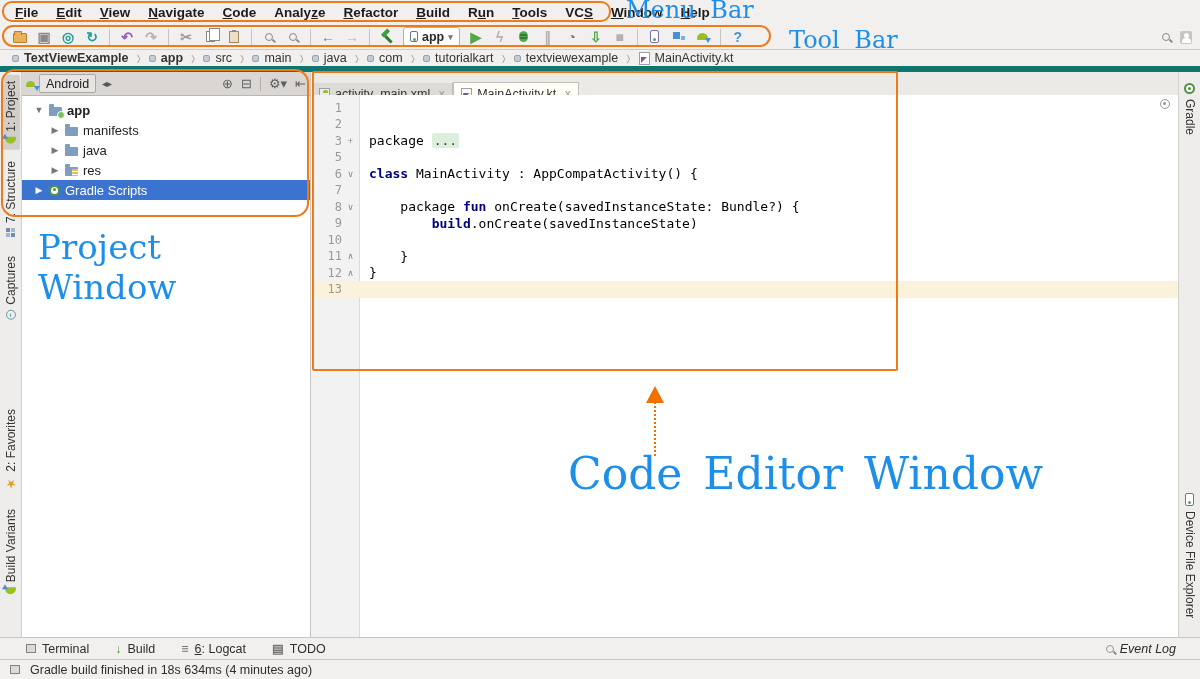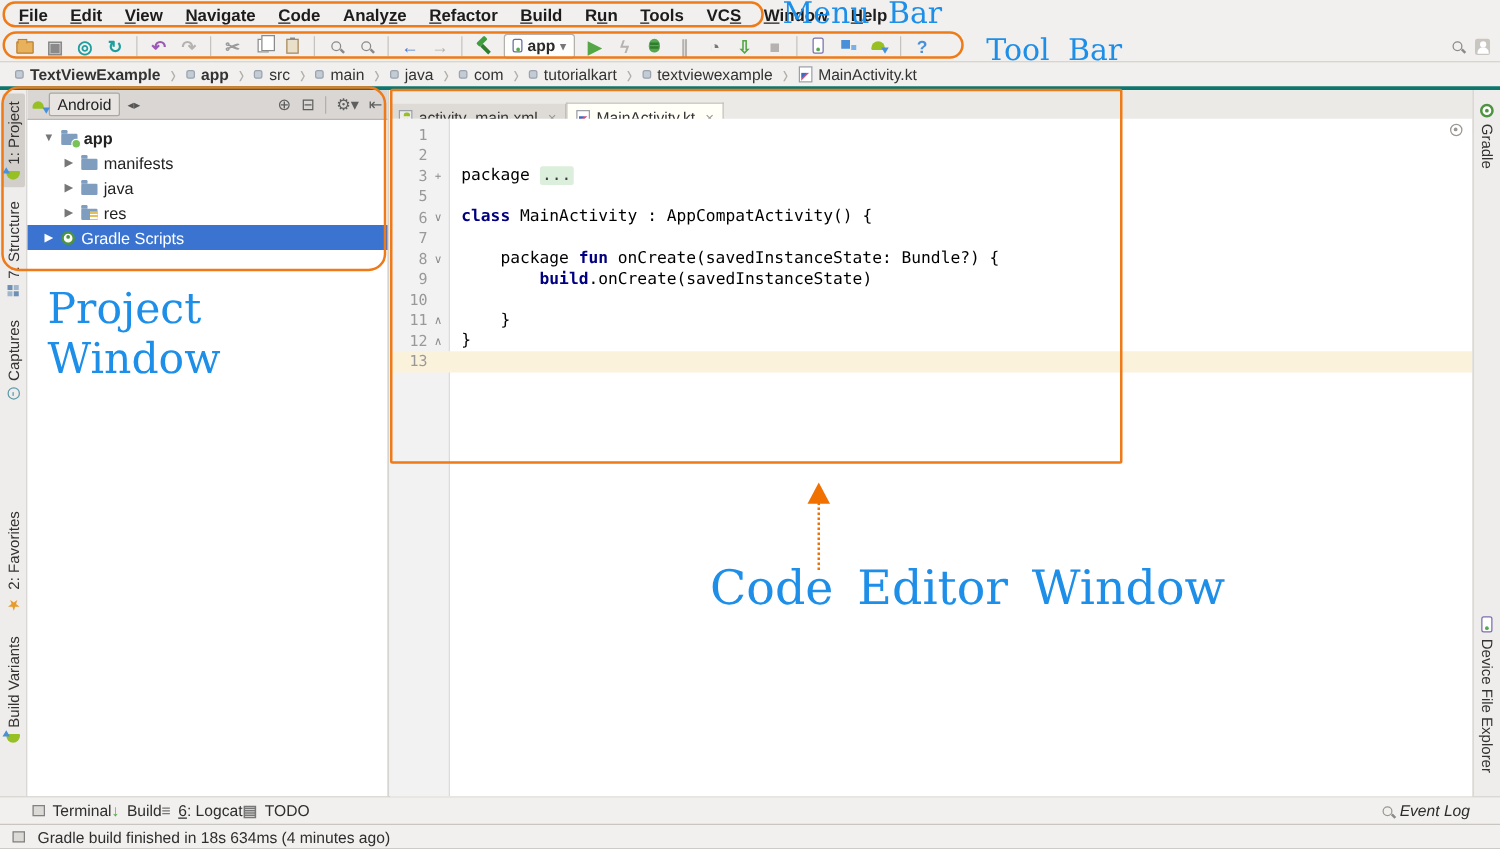--- a/index.html
+++ b/index.html
@@ -12,22 +12,22 @@
   .menu-item u{text-decoration:underline;}
   .toolbar{position:absolute;left:0;top:24px;width:1200px;height:26px;display:flex;align-items:center;
            padding-left:8px;box-sizing:border-box;border-bottom:1px solid #cfccc8;background:#f2f0ee;}
   .tb-btn{width:24px;height:20px;display:flex;align-items:center;justify-content:center;flex:0 0 auto;}
   .tb-glyph{font-size:14px;line-height:1;font-weight:700;}
   .tb-div{width:1px;height:16px;background:#c6c3bf;margin:0 5px;flex:0 0 auto;}
   .tb-right{position:absolute;right:8px;top:0;height:26px;display:flex;align-items:center;gap:10px;}
   .run-chip{display:flex;align-items:center;gap:4px;background:#fdfdfc;border:1px solid #b4b1ad;
             border-radius:3px;height:18px;padding:0 6px;margin:0 4px;font-size:12.5px;font-weight:700;}
   .run-chip .caret{font-size:9px;color:#777;}
-  .crumbs{position:absolute;left:0;top:50px;width:1200px;height:22px;display:flex;align-items:center;
-          padding-left:10px;box-sizing:border-box;border-bottom:3px solid #0f766e;background:#f2f0ee;}
+  .crumbs{position:absolute;left:0;top:50px;width:1200px;height:22px;display:flex;
+          padding-left:10px;box-sizing:border-box;border-bottom:6px solid #0f766e;background:#f2f0ee;}
   .crumb{display:flex;align-items:center;gap:5px;font-size:12.5px;color:#333;padding:0 2px;white-space:nowrap;}
   .crumb.bold{font-weight:700;}
   .crumb-sep{color:#b3b0ac;font-size:13px;padding:0 6px;transform:scaleY(1.6);}
   .crumb-dot{width:7px;height:7px;border-radius:2px;background:#c3cbd4;border:1px solid #9aa4ae;box-sizing:border-box;}
   
   .main{position:absolute;left:0;top:72px;width:1200px;height:566px;border-bottom:1px solid #c9c6c2;box-sizing:border-box;}
   .lstrip{position:absolute;left:0;top:0;width:22px;height:100%;background:#efedeb;border-right:1px solid #d4d1cd;box-sizing:border-box;display:flex;flex-direction:column;align-items:center;}
   .rstrip{position:absolute;right:0;top:0;width:22px;height:100%;background:#efedeb;border-left:1px solid #d4d1cd;box-sizing:border-box;display:flex;flex-direction:column;align-items:center;}
   .vtab{writing-mode:vertical-rl;transform:rotate(180deg);display:flex;align-items:center;gap:5px;
         font-size:12px;color:#333;padding:6px 2px;border-radius:2px;}
@@ -61,21 +61,21 @@
   .crow.caret{background:#fbf2dc;}
   .gnum{width:30px;text-align:right;font-family:"DejaVu Sans Mono",monospace;font-size:12px;color:#999;flex:0 0 auto;}
   .gfold{width:17px;text-align:center;font-size:9px;color:#8a8a8a;flex:0 0 auto;}
   .ctext{white-space:pre;font-family:"DejaVu Sans Mono",monospace;font-size:13px;color:#000;padding-left:10px;}
   .tk-kw{color:#000080;font-weight:700;}
   .tk-fold{background:#dcefdc;color:#3a3a3a;border-radius:2px;padding:0 2px;}
   .insp{position:absolute;right:8px;top:4px;width:10px;height:10px;border:1.5px solid #9a9792;border-radius:50%;box-sizing:border-box;}
   .insp:after{content:"";position:absolute;left:2px;top:2px;width:3px;height:3px;border-radius:50%;background:#9a9792;}
   
   .twbar{position:absolute;left:0;top:638px;width:1200px;height:22px;background:#f2f0ee;border-bottom:1px solid #c9c6c2;
-         display:flex;align-items:center;padding-left:26px;box-sizing:border-box;}
+         display:flex;align-items:center;padding-left:26px;box-sizing:border-box;gap:26px;}
   .twtab{display:flex;align-items:center;gap:6px;font-size:12.5px;color:#2e2e2e;}
   .twtab u{text-decoration:underline;}
   .tw-right{margin-left:auto;margin-right:24px;display:flex;align-items:center;gap:6px;font-size:12.5px;font-style:italic;}
   .statusbar{position:absolute;left:0;top:660px;width:1200px;height:19px;background:#f2f0ee;display:flex;align-items:center;
              padding:0 10px;box-sizing:border-box;font-size:12.5px;color:#2e2e2e;}
   .sb-left{display:flex;align-items:center;gap:10px;}
   .sb-right{margin-left:auto;display:flex;align-items:center;gap:16px;}
   .sb-dim{color:#9b9894;}
   .updn{font-size:9px;color:#8a8a8a;margin-left:2px;}
   
@@ -492,15 +492,15 @@
   <div class="ann ann-box" style="left:2px;top:1px;width:609px;height:21px;border-radius:10px;"></div>
   <div class="ann ann-label" style="left:626px;top:-4px;font-size:24px;">Menu Bar</div>
   <div class="ann ann-box" style="left:2px;top:25px;width:769px;height:22px;border-radius:11px;"></div>
   <div class="ann ann-label" style="left:789px;top:26px;font-size:24px;">Tool Bar</div>
   <div class="ann ann-box" style="left:1px;top:69px;width:308px;height:148px;border-radius:14px;"></div>
   <div class="ann ann-label" style="left:38px;top:227px;font-size:34px;">Project
 Window</div>
   <div class="ann ann-box" style="left:312px;top:71px;width:586px;height:300px;border-radius:2px;"></div>
   <div class="ann ann-arrow-head" style="left:646px;top:386px;"></div>
   <div class="ann ann-arrow-line" style="left:654px;top:402px;height:54px;"></div>
-  <div class="ann ann-label" style="left:568px;top:448px;font-size:38px;">Code Editor Window</div>
+  <div class="ann ann-label" style="left:568px;top:448px;font-size:44px;">Code Editor Window</div>
 
 </div>
 
 </body></html>

